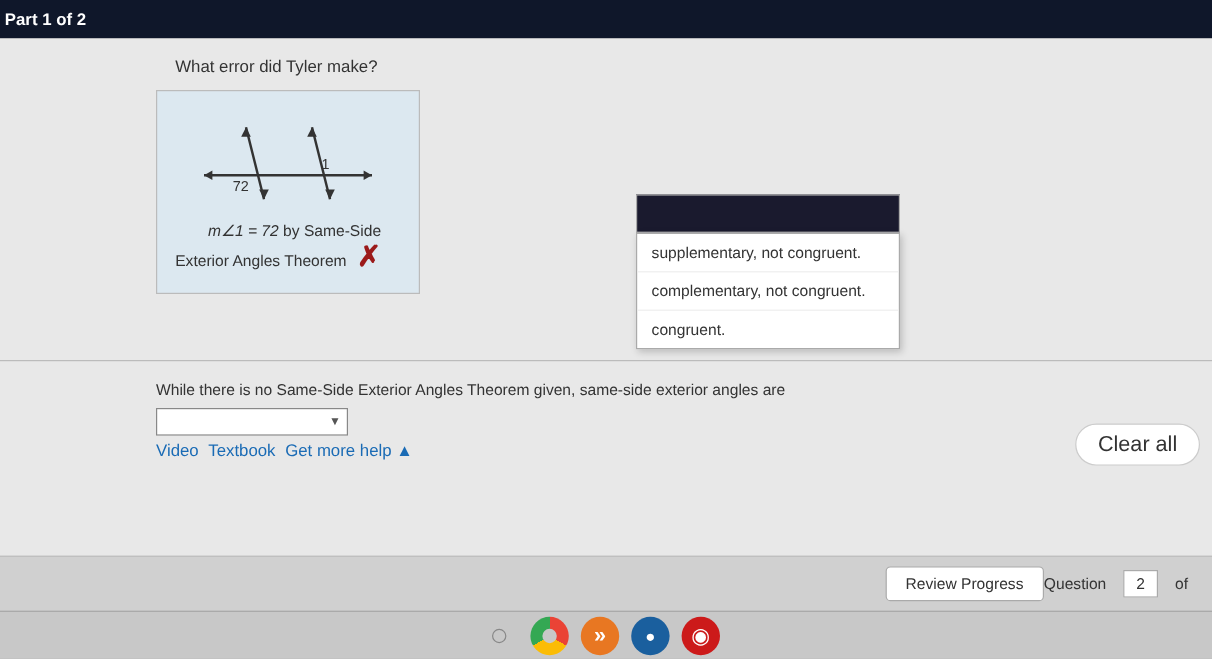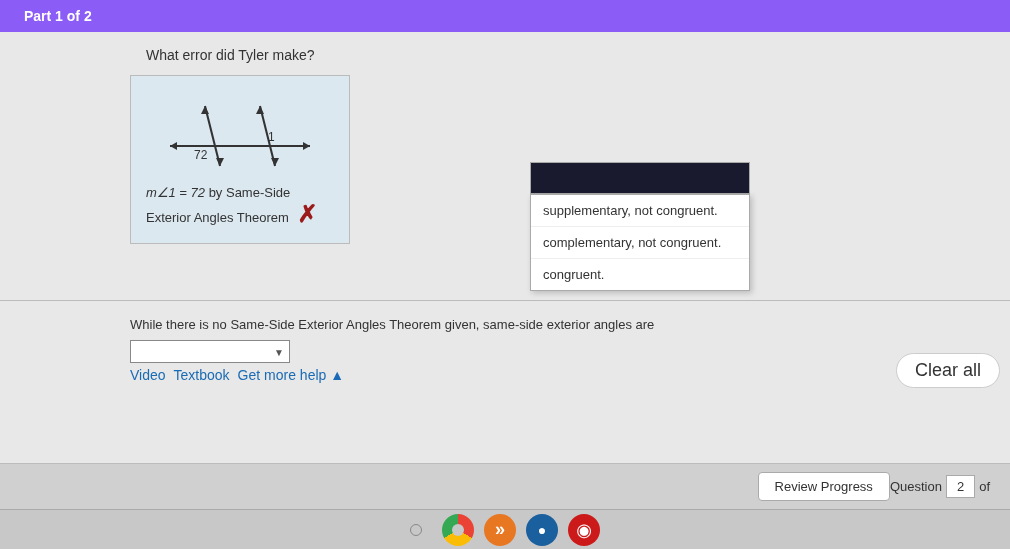--- a/index.html
+++ b/index.html
@@ -6,23 +6,23 @@
     body {
       background: #b0b0b0;
       font-family: Arial, sans-serif;
       width: 1010px;
       height: 549px;
       overflow: hidden;
       display: flex;
       flex-direction: column;
     }
     .top-bar {
-      background: #8b5cf6;
+      background: #0f172a;
       color: white;
-      padding: 8px 24px;
+      padding: 8px 4px;
       font-size: 14px;
       font-weight: bold;
     }
     .main-content {
       background: #e8e8e8;
       flex: 1;
       display: flex;
       flex-direction: column;
       padding: 15px 20px 10px 130px;
       position: relative;
@@ -51,21 +51,21 @@
       justify-content: flex-start;
       position: relative;
     }
     .diagram-svg {
       width: 180px;
       height: 90px;
     }
     .diagram-label {
       font-size: 13px;
       color: #333;
-      text-align: left;
+      text-align: right;
       margin-top: 4px;
       align-self: flex-start;
       position: relative;
     }
     .x-mark {
       color: #9b1a1a;
       font-size: 24px;
       font-weight: bold;
       display: inline-block;
       margin-left: 5px;
@@ -175,21 +175,21 @@
       border: 1px solid #aaa;
       border-radius: 4px;
       padding: 6px 16px;
       font-size: 13px;
       cursor: pointer;
       color: #333;
     }
     .question-counter {
       display: flex;
       align-items: center;
-      gap: 4px;
+      gap: 14px;
       font-size: 13px;
       color: #333;
     }
     .question-num-box {
       border: 1px solid #aaa;
       background: white;
       padding: 3px 10px;
       font-size: 13px;
     }
     .taskbar {

